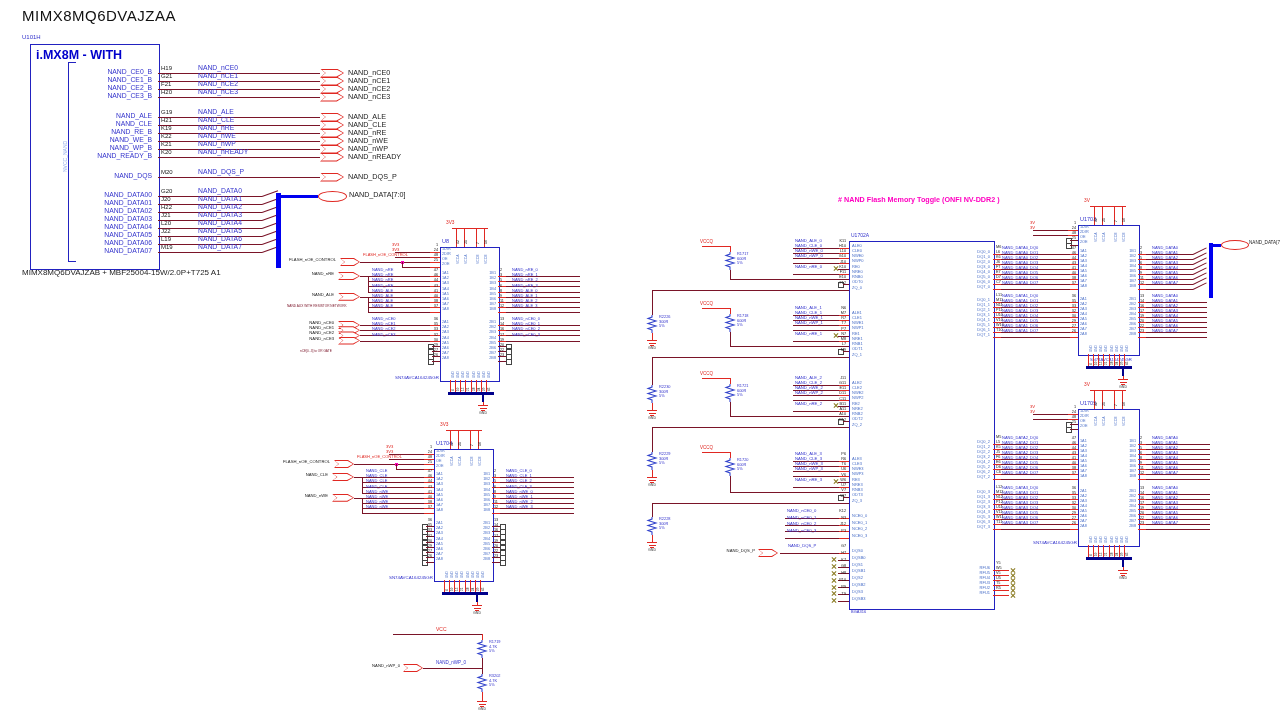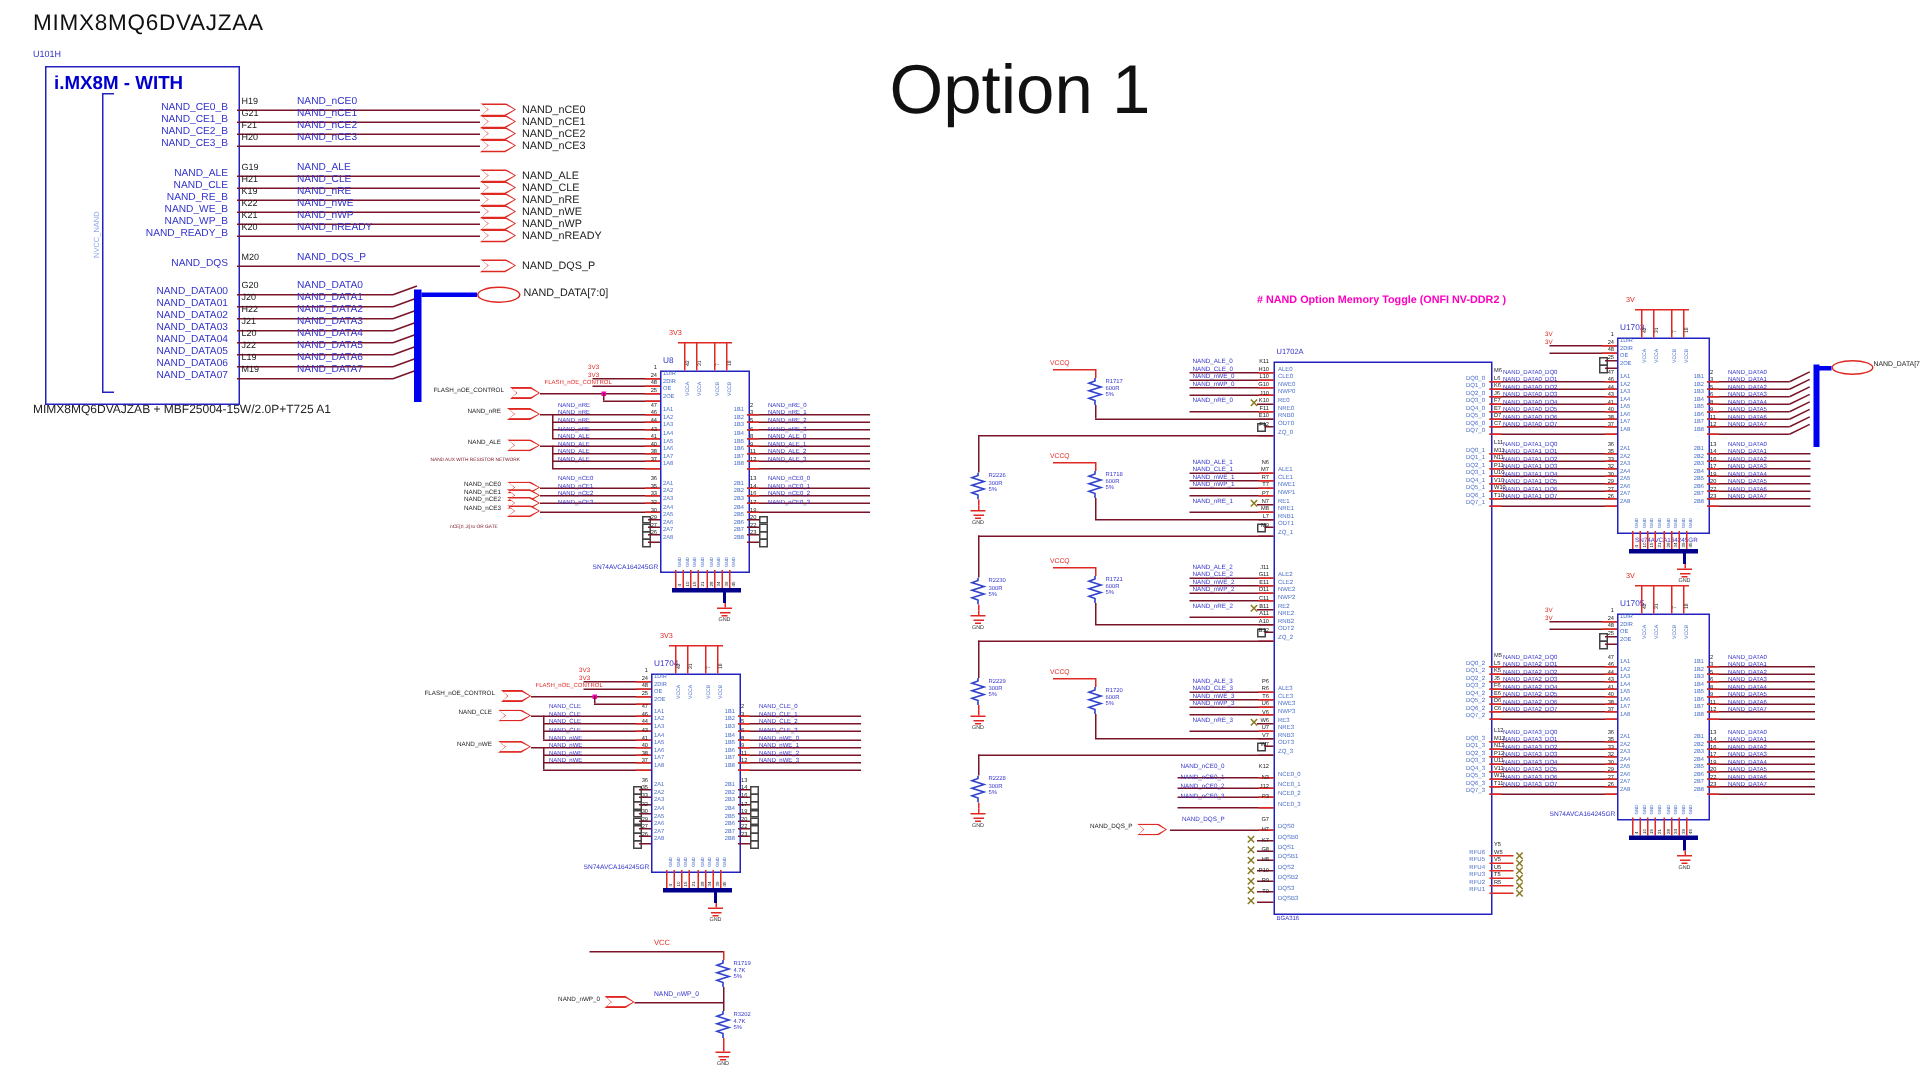--- a/index.html
+++ b/index.html
@@ -10,22 +10,21 @@
   .chip-title{left:22px;top:8px;font-size:15px;color:#111;letter-spacing:.5px;}
   .option-title{left:593px;top:36px;font-size:46px;color:#111;}
   .section-title{left:838px;top:196px;font-size:7.2px;font-weight:bold;color:#ff00c0;}
   .note-text{left:22px;top:269px;font-size:8px;color:#222;}
 </style>
 </head>
 <body>
 
 <div id="cv">
   <div class="t chip-title">MIMX8MQ6DVAJZAA</div>
-  <div class="t option-title">Option 1</div>
-  <div class="t section-title"># NAND Option Memory Toggle (ONFI NV-DDR2 )</div>
+  <div class="t section-title"># NAND Flash Memory Toggle (ONFI NV-DDR2 )</div>
   <div class="t note-text">MIMX8MQ6DVAJZAB + MBF25004-15W/2.0P+T725 A1</div>
 <div class="t" style="left: 22px; top: 34px; font-size: 6px; color: rgb(51, 51, 204);">U101H</div>
     <div class="abs" style="left: 30px; top: 44px; width: 128px; height: 224px; border: 1.6px solid rgb(34, 34, 192); background: rgb(255, 255, 255);"></div>
     <div class="t" style="left: 36px; top: 49px; font-size: 12.5px; color: rgb(0, 0, 204); font-weight: bold;">i.MX8M - WITH</div>
     <div class="abs" style="left: 68px; top: 62px; width: 1px; height: 200px; background: rgb(34, 34, 192);"></div>
     <div class="abs" style="left: 68px; top: 62px; width: 8px; height: 1px; background: rgb(34, 34, 192);"></div>
     <div class="abs" style="left: 68px; top: 261px; width: 8px; height: 1px; background: rgb(34, 34, 192);"></div>
     <div class="t" style="left: 63px; top: 172px; font-size: 5px; color: rgb(144, 168, 232); transform: rotate(-90deg); transform-origin: 0px 0px;">NVCC_NAND</div>
     <div class="t" style="left: 152px; top: 69px; font-size: 6.8px; color: rgb(51, 51, 204); transform: translateX(-100%);">NAND_CE0_B</div>
     <div class="t" style="left: 161px; top: 65px; font-size: 6px; color: rgb(26, 26, 26);">H19</div>

